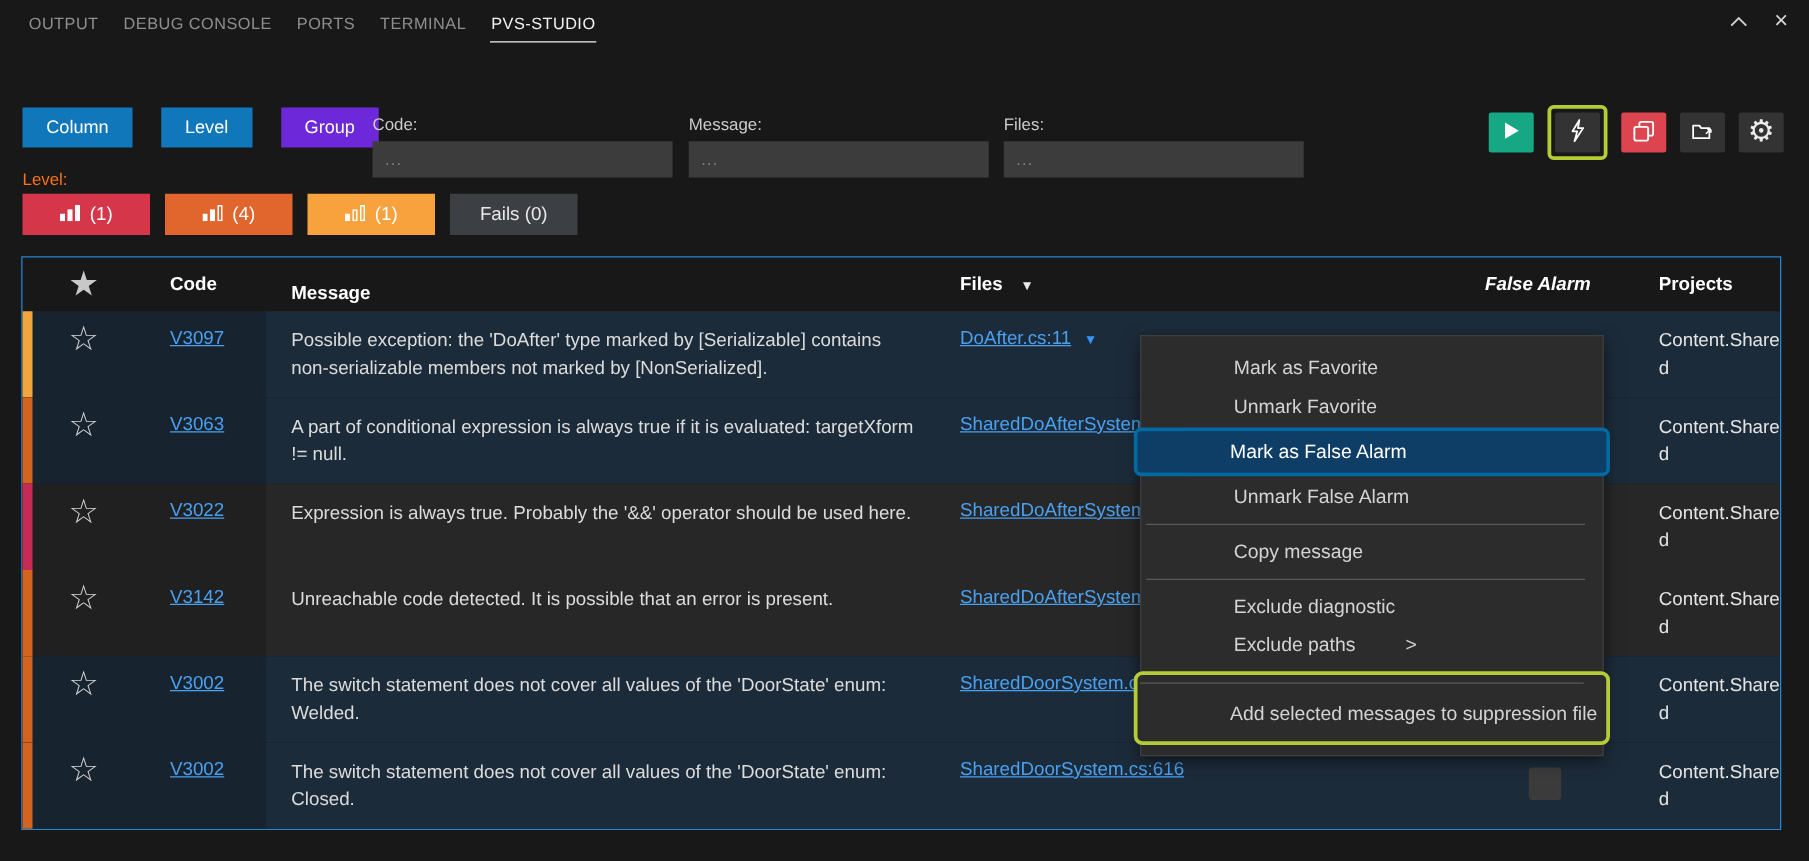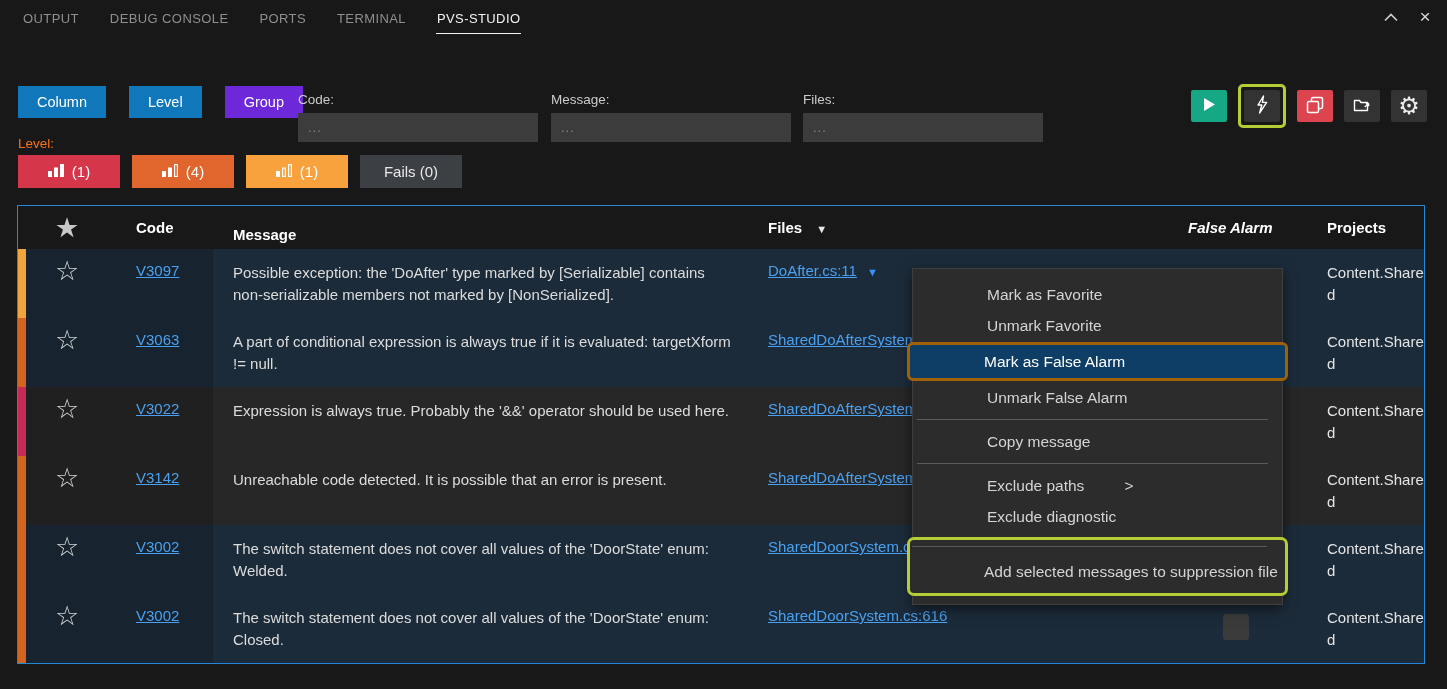--- a/index.html
+++ b/index.html
@@ -8,21 +8,21 @@
     background:#181818;
     font-family:"Liberation Sans", sans-serif;
     color:#cccccc;
     position:relative;
     overflow:hidden;
   }
 
   
   .tabbar {
     position:absolute; top:0; left:0; right:0; height:34px;
-    display:flex; align-items:flex-end; padding:0 0 0 22px; gap:29px;
+    display:flex; align-items:flex-end; padding:0 0 0 22px; gap:18px;
   }
   .tab {
     font-size:13px; letter-spacing:.4px; color:#8f8f8f;
     padding:8px 1px 7px; cursor:pointer; border-bottom:1px solid transparent;
   }
   .tab.active { color:#f2f2f2; border-bottom:1px solid #f2f2f2; }
   .win-controls {
     position:absolute; top:7px; right:12px; display:flex; gap:14px; align-items:center;
   }
   .win-btn { width:20px; height:20px; display:flex; align-items:center; justify-content:center; color:#cfcfcf; cursor:pointer; }
@@ -108,21 +108,21 @@
     background:#2c2c2c; border:1px solid #3f3f3f; padding:10px 0 8px;
     box-shadow:0 4px 12px rgba(0,0,0,.55); z-index:10;
   }
   .mi {
     height:31px; line-height:31px; padding-left:36px; font-size:15.5px;
     color:#d4d4d4; cursor:pointer; white-space:nowrap;margin-left:38px;
   }
   .mi .sub { margin-left:40px; }
   .mdiv { border-top:1px solid #5a5a5a; margin:6px 14px 6px 4px; }
   .green-sel {
-    margin:1px -6px; border:3px solid #a16207; border-radius:6px;
+    margin:1px -6px; border:3px solid #0369a1; border-radius:6px;
     background:#0e3d66; overflow:hidden;
   }
   .green-sel .mi { height:33px; line-height:33px; color:#ffffff; background:#0e3d66; }
   .green-box {
     margin:5px -6px 0; border:3px solid #b4cc35; border-radius:7px;
     padding-bottom:4px; overflow:hidden; background:#2c2c2c;
   }
   .green-box .mdiv { margin:6px 18px 8px 2px; }
   .green-box .mi { height:34px; line-height:34px; }
 </style>
@@ -343,21 +343,21 @@
 <div class="menu">
   <div class="mi">Mark as Favorite</div>
   <div class="mi">Unmark Favorite</div>
   <div class="green-sel">
     <div class="mi">Mark as False Alarm</div>
   </div>
   <div class="mi">Unmark False Alarm</div>
   <div class="mdiv"></div>
   <div class="mi">Copy message</div>
   <div class="mdiv"></div>
+  <div class="mi">Exclude diagnostic</div>
   <div class="mi">
     <span>Exclude paths</span><span class="sub">&gt;</span>
   </div>
-  <div class="mi">Exclude diagnostic</div>
   <div class="green-box">
     <div class="mdiv"></div>
     <div class="mi">Add selected messages to suppression file</div>
   </div>
 </div>
 
 </body></html>

